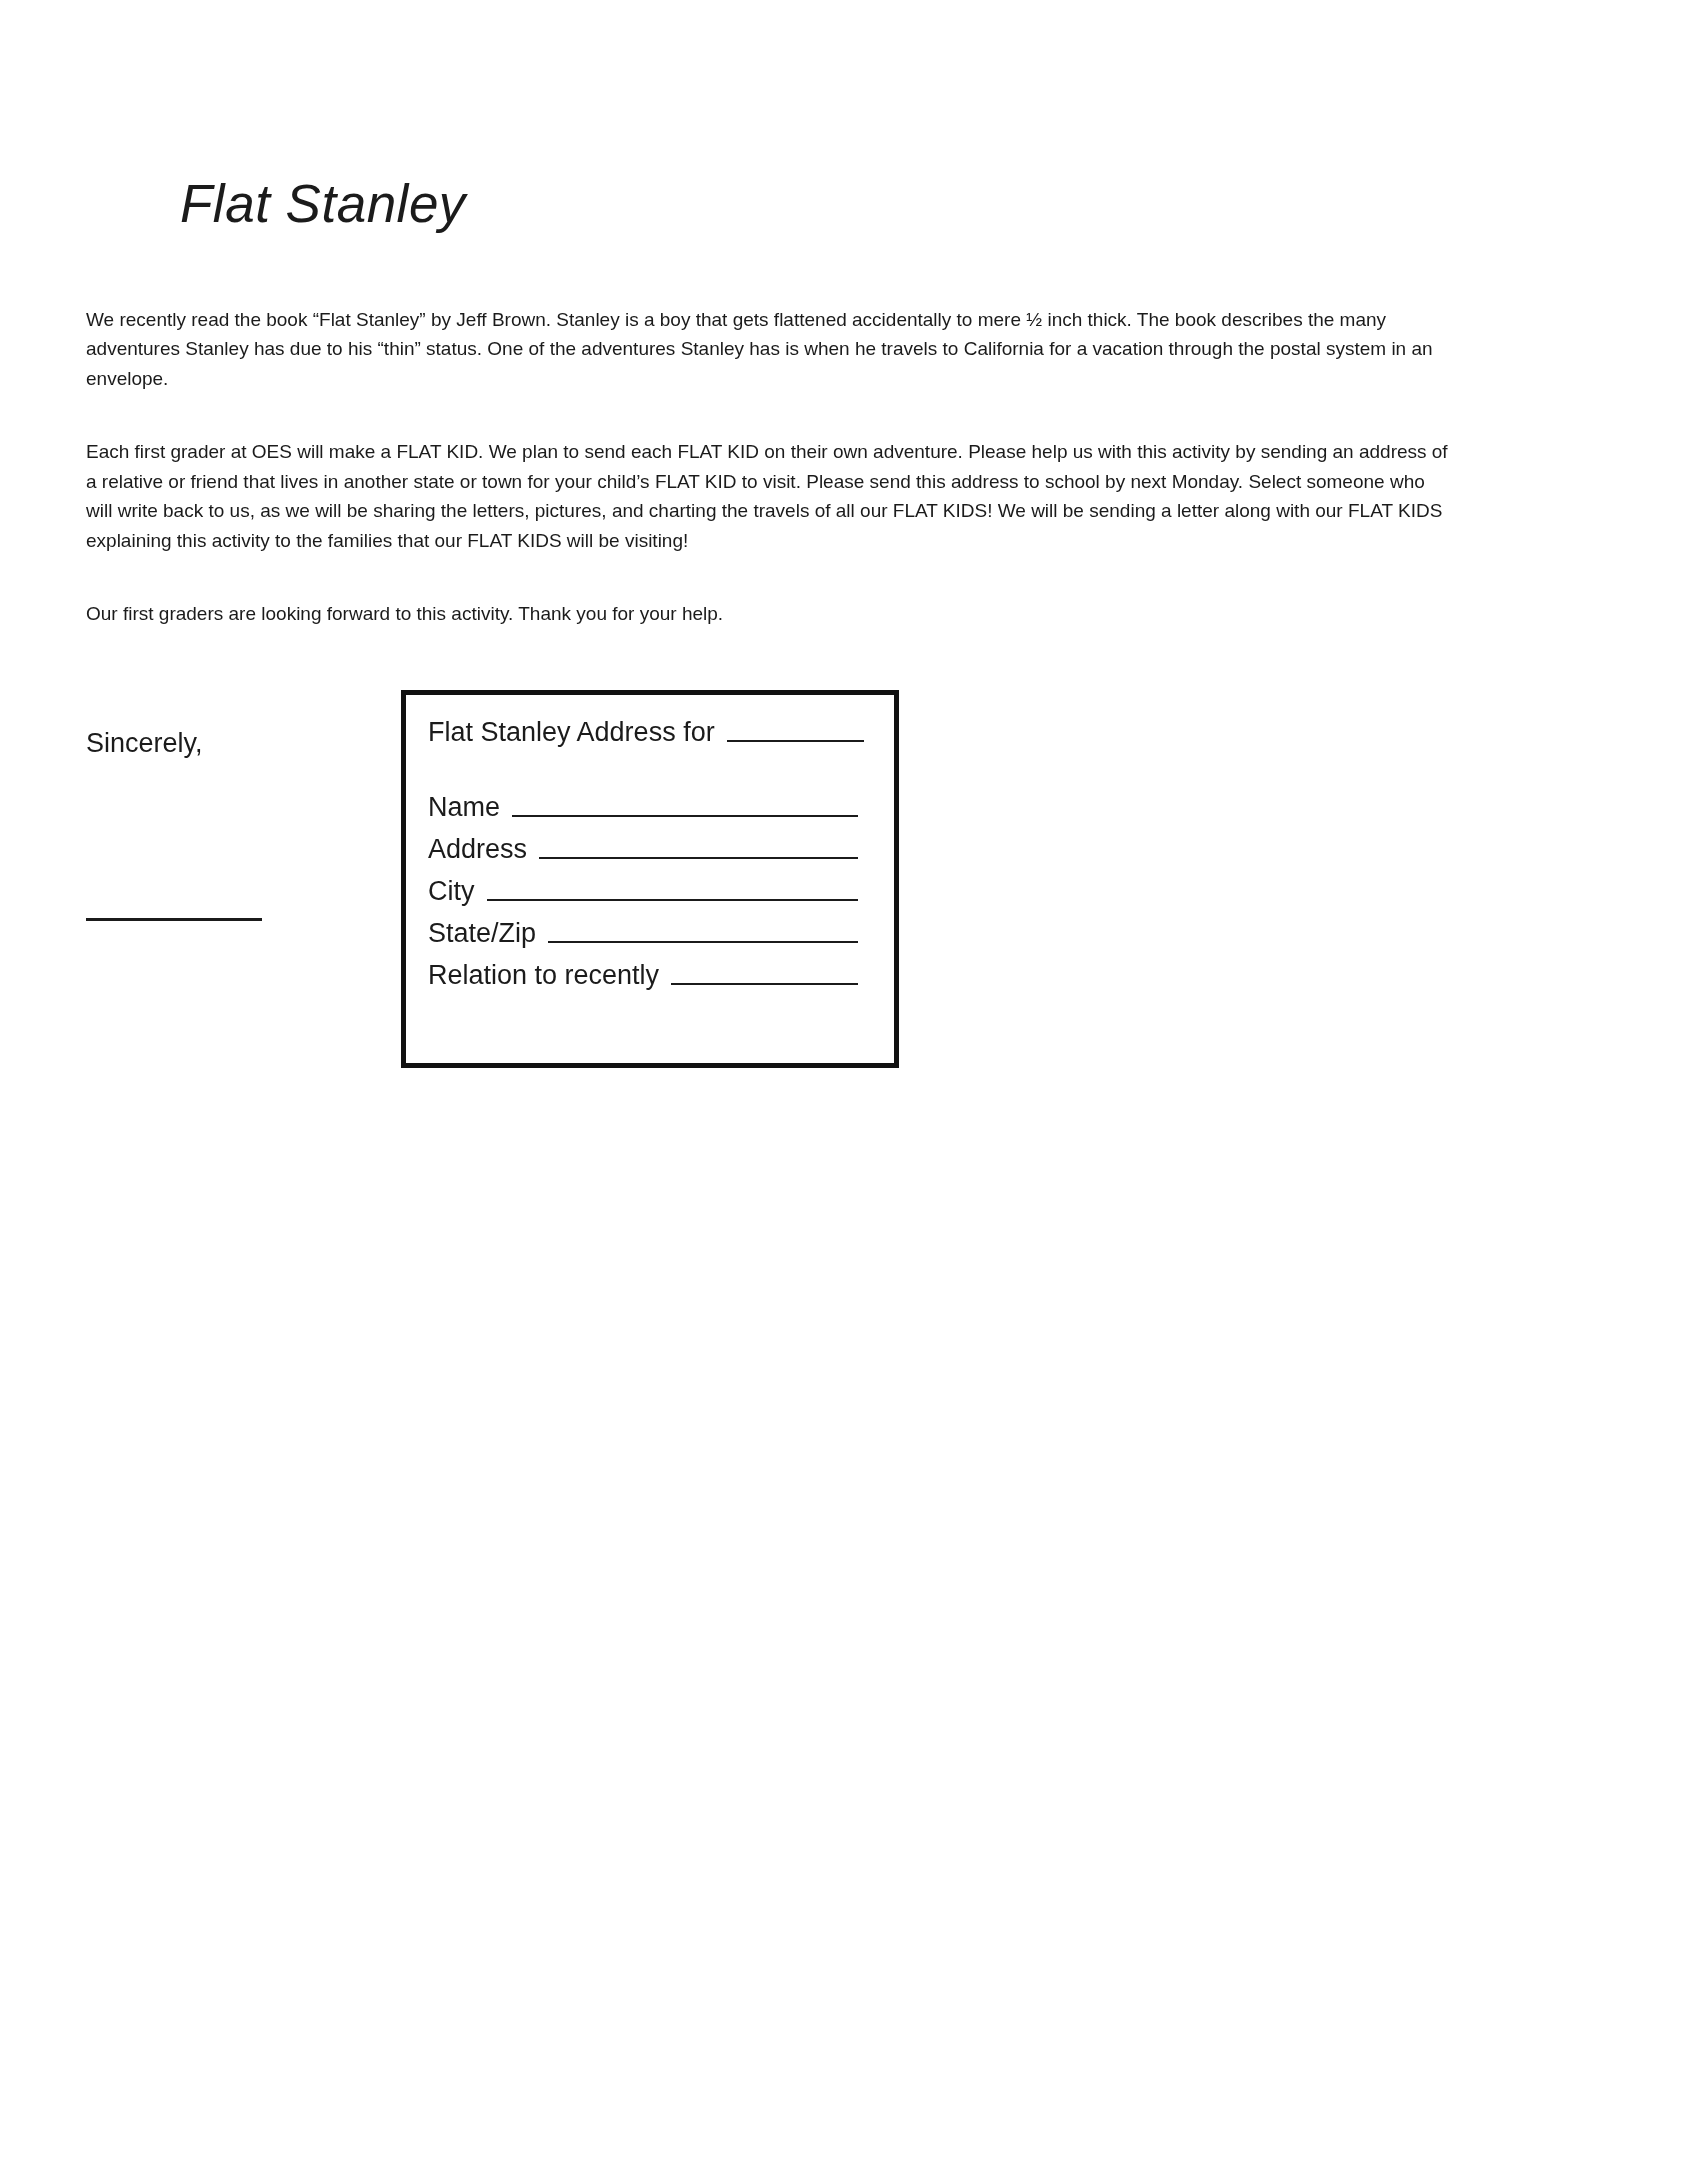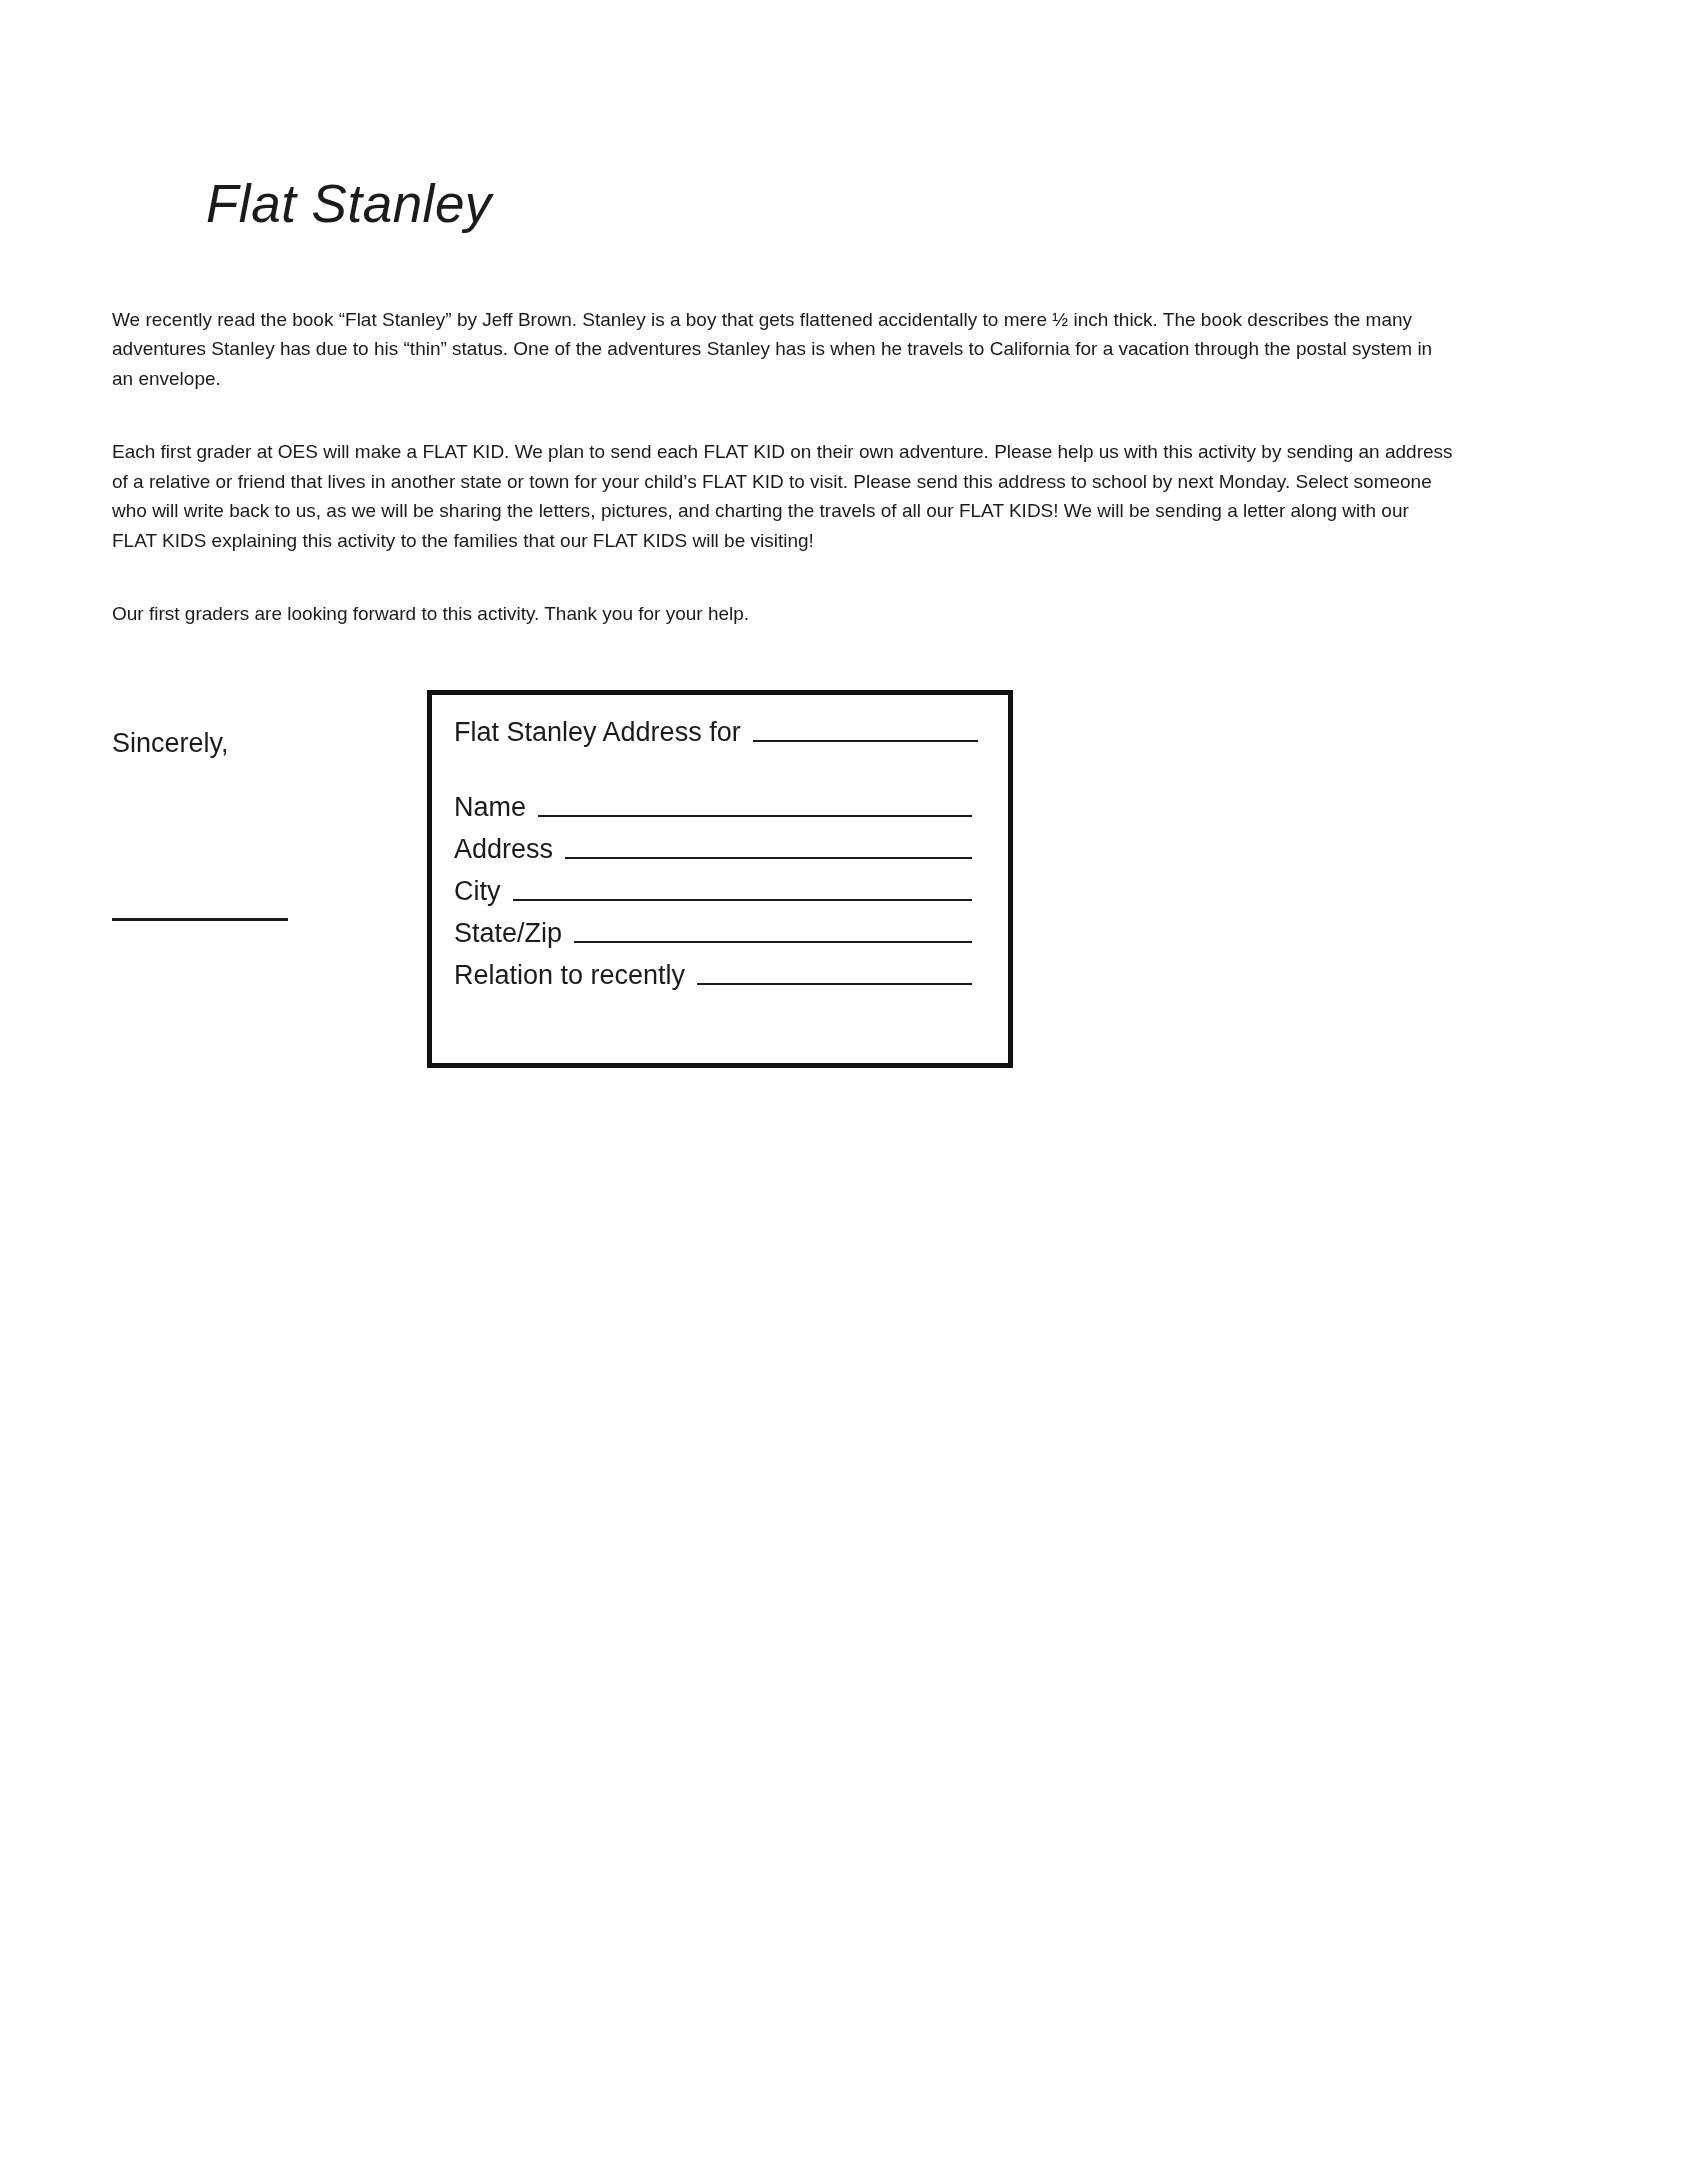--- a/index.html
+++ b/index.html
@@ -9,21 +9,21 @@
   }
   body {
     width: 1683px;
     height: 2178px;
     font-family: "Liberation Sans", sans-serif;
     color: #1b1b1b;
     position: relative;
     overflow: hidden;
   }
   .page {
-    padding: 173px 228px 0 112px;
+    padding: 173px 228px 0 86px;
     box-sizing: border-box;
   }
   .doc-title {
     font-style: italic;
     font-weight: 500;
     font-size: 53px;
     margin: 0 0 71px 94px;
     letter-spacing: 0.5px;
   }
   .salutation {
@@ -49,21 +49,21 @@
     padding-top: 38px;
   }
   .signature-line {
     width: 176px;
     border-bottom: 3px solid #1b1b1b;
     height: 1px;
     margin-top: 158px;
   }
   .address-box {
     border: 5px solid #111111;
-    width: 586px;
+    width: 498px;
     box-sizing: border-box;
     padding: 22px 30px 61px 22px;
     font-size: 27px;
   }
   .box-header-row {
     display: flex;
     align-items: baseline;
     margin-bottom: 44px;
   }
   .box-header-label {

